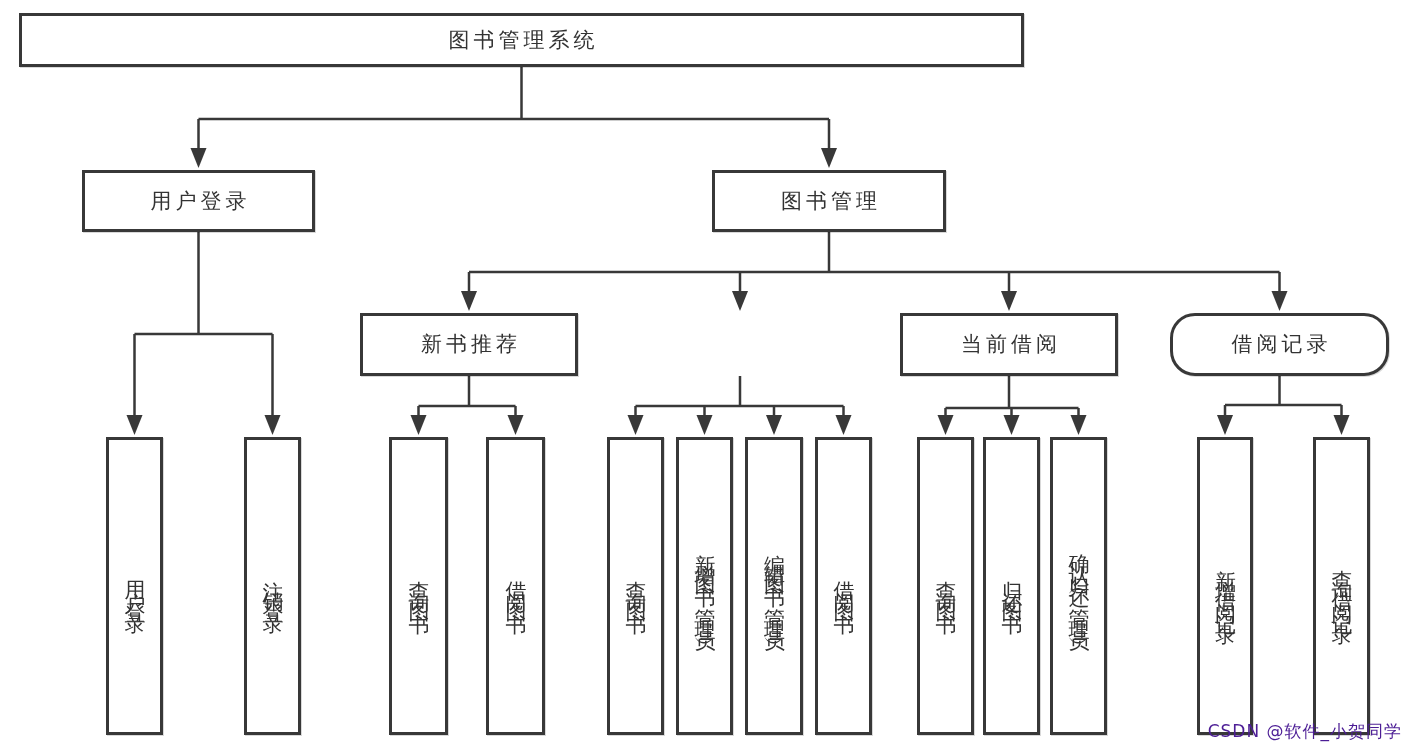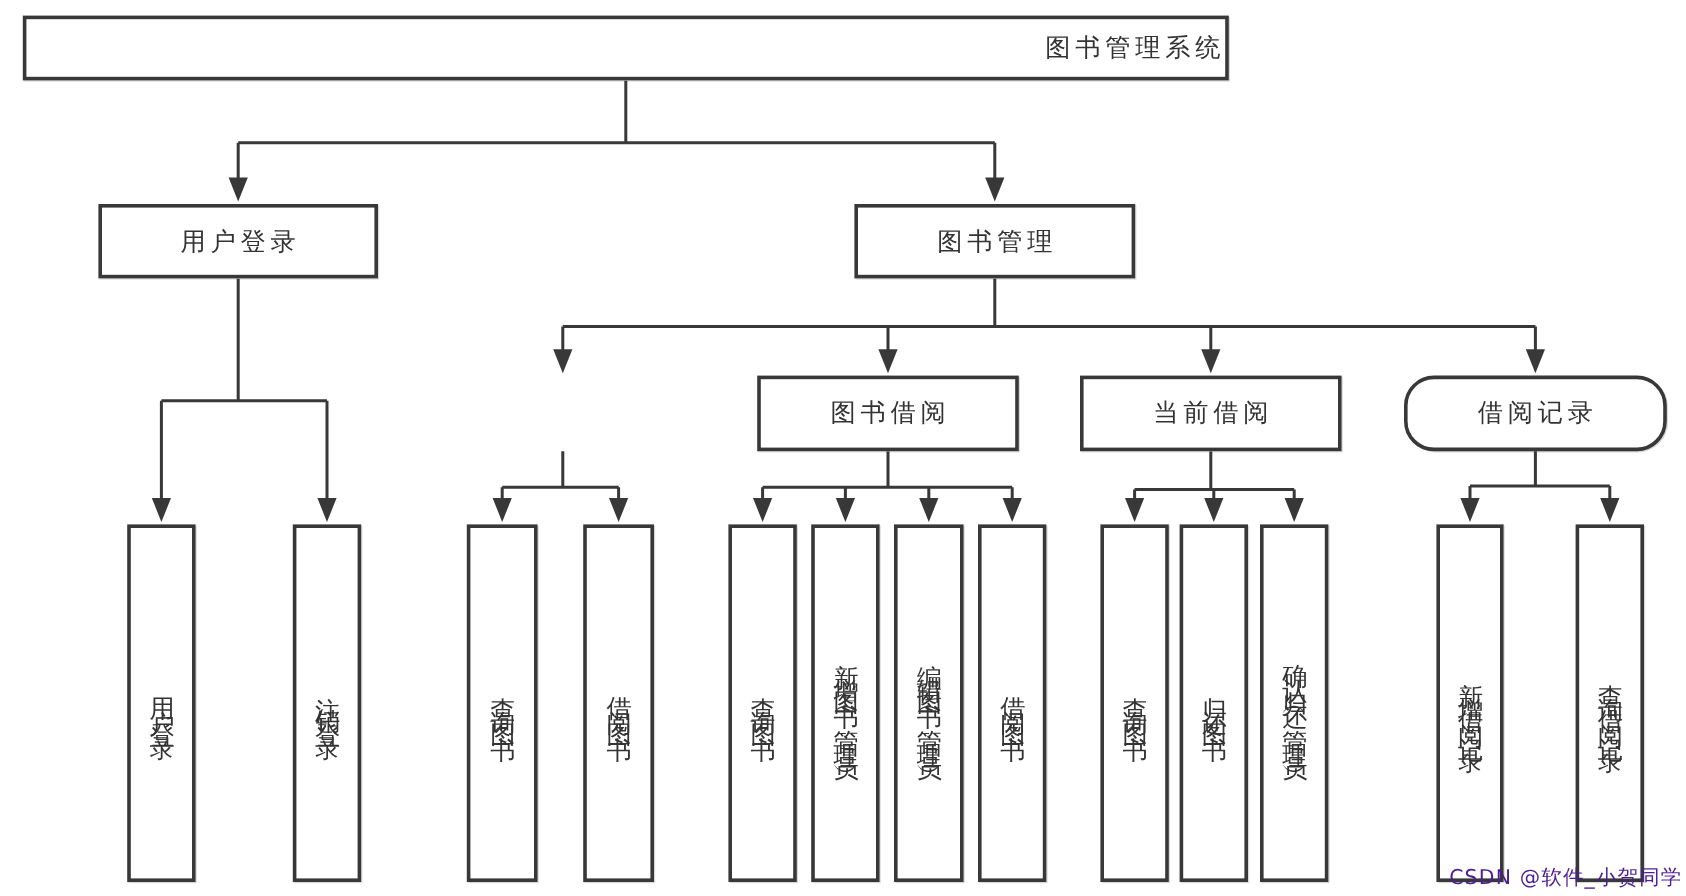--- a/index.html
+++ b/index.html
@@ -94,33 +94,33 @@
       <polygon points="766,415 782,415 774,435"></polygon>
       <polygon points="835.5,415 851.5,415 843.5,435"></polygon>
       <polygon points="937.5,415 953.5,415 945.5,435"></polygon>
       <polygon points="1003.5,415 1019.5,415 1011.5,435"></polygon>
       <polygon points="1070.5,415 1086.5,415 1078.5,435"></polygon>
       <polygon points="1217,415 1233,415 1225,435"></polygon>
       <polygon points="1333.5,415 1349.5,415 1341.5,435"></polygon>
     </g>
   </svg>
 
-  <div class="node node-h" style="left:19px; top:13px; width:1005px; height:54px;justify-content:flex-end;">
+  <div class="node node-h" style="left:19px; top:13px; width:1005px; height:54px;">
     <span>图书管理系统</span>
   </div>
 
   <div class="node node-h" style="left:82px; top:170px; width:233px; height:62px;">
     <span>用户登录</span>
   </div>
   <div class="node node-h" style="left:712px; top:170px; width:234px; height:62px;">
     <span>图书管理</span>
   </div>
 
-  <div class="node node-h" style="left:631px; top:313px; width:218px; height:63px;">
-    <span>图书借阅</span>
+  <div class="node node-h" style="left:360px; top:313px; width:218px; height:63px;">
+    <span>新书推荐</span>
   </div>
   <div class="node node-h" style="left:900px; top:313px; width:218px; height:63px;">
     <span>当前借阅</span>
   </div>
   <div class="node node-h" style="left:1170px; top:313px; width:219px; height:63px;border-radius:25px;">
     <span>借阅记录</span>
   </div>
 
   <div class="node node-v" style="left:106px; top:437px; width:57px; height:298px;">
     <span>用户登录</span>

